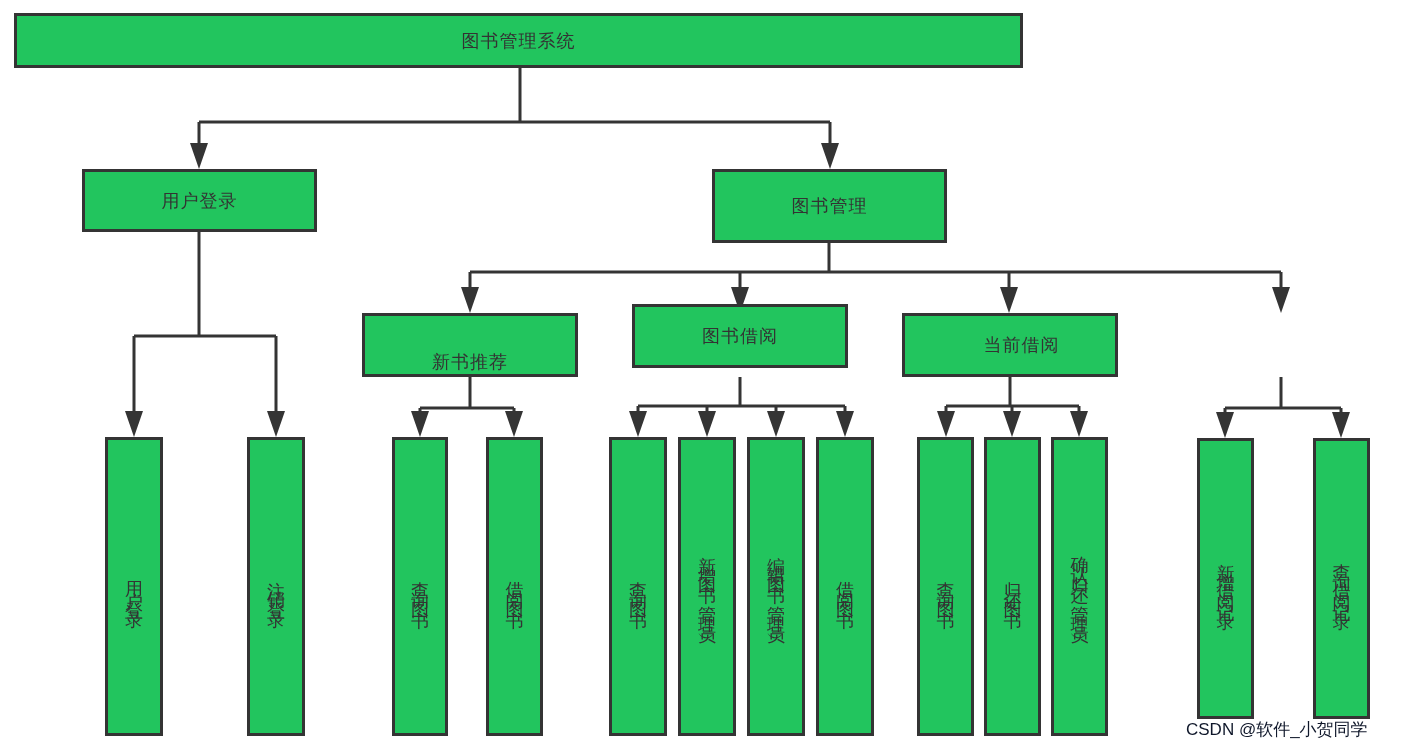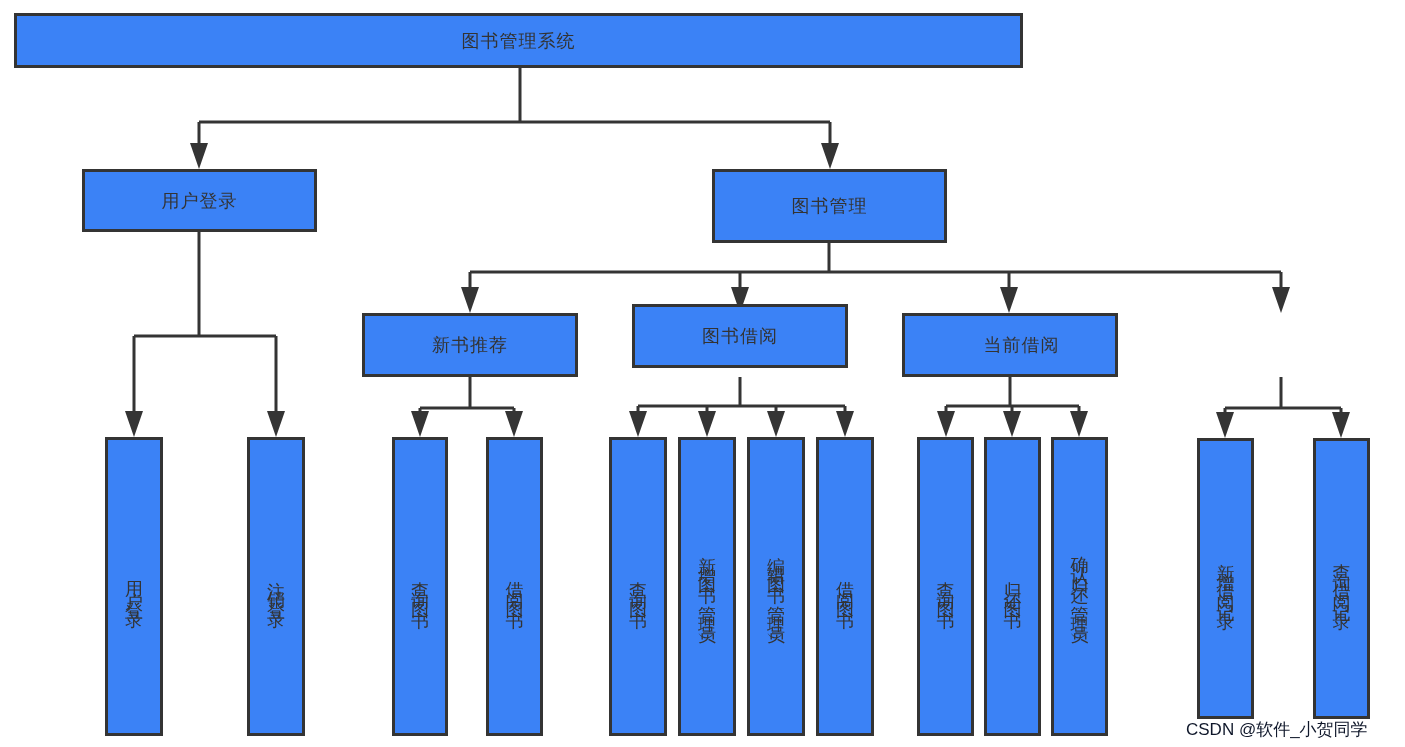--- a/index.html
+++ b/index.html
@@ -1,20 +1,20 @@
 <!DOCTYPE html>
 <html><head>
 <meta charset="utf-8">
 <style>
   html,body{margin:0;padding:0;background:#ffffff;}
   body{width:1405px;height:747px;position:relative;overflow:hidden;
        font-family:"Liberation Sans","DejaVu Sans",sans-serif;}
   .stage{position:absolute;left:0;top:0;width:1405px;height:747px;}
   svg.wires{position:absolute;left:0;top:0;pointer-events:none;}
-  .node{position:absolute;background:#3b82f6;border:3px solid #343434;
+  .node{position:absolute;background:#22c55e;border:3px solid #343434;
         box-sizing:border-box;display:flex;align-items:center;justify-content:center;
         color:#333333;}
   .hbox{font-size:18px;letter-spacing:1px;}
   .vbox span{writing-mode:vertical-rl;text-orientation:mixed;font-size:18px;
              letter-spacing:10px;line-height:1;}
   .watermark{position:absolute;left:1186px;top:718px;font-size:17px;color:#0f172a;
              text-shadow:0 0 2px #ffffff;z-index:5;white-space:nowrap;}
 </style>
 </head>
 <body>
@@ -58,21 +58,21 @@
     <span>图书管理系统</span>
   </div>
 
   <div class="node hbox" style="left:82px;top:169px;width:235px;height:63px;">
     <span>用户登录</span>
   </div>
   <div class="node hbox" style="left:712px;top:169px;width:235px;height:74px;">
     <span>图书管理</span>
   </div>
 
-  <div class="node hbox" style="left:362px;top:313px;width:216px;height:64px;">
+  <div class="node hbox" style="left:362px;top:313px;width:216px;height:64px;align-items:flex-end;">
     <span>新书推荐</span>
   </div>
   <div class="node hbox" style="left:632px;top:304px;width:216px;height:64px;">
     <span>图书借阅</span>
   </div>
   <div class="node hbox" style="left:902px;top:313px;width:216px;height:64px;padding-left:23px;">
     <span>当前借阅</span>
   </div>
 
   <div class="node vbox" style="left:105px;top:437px;width:58px;height:299px;">

